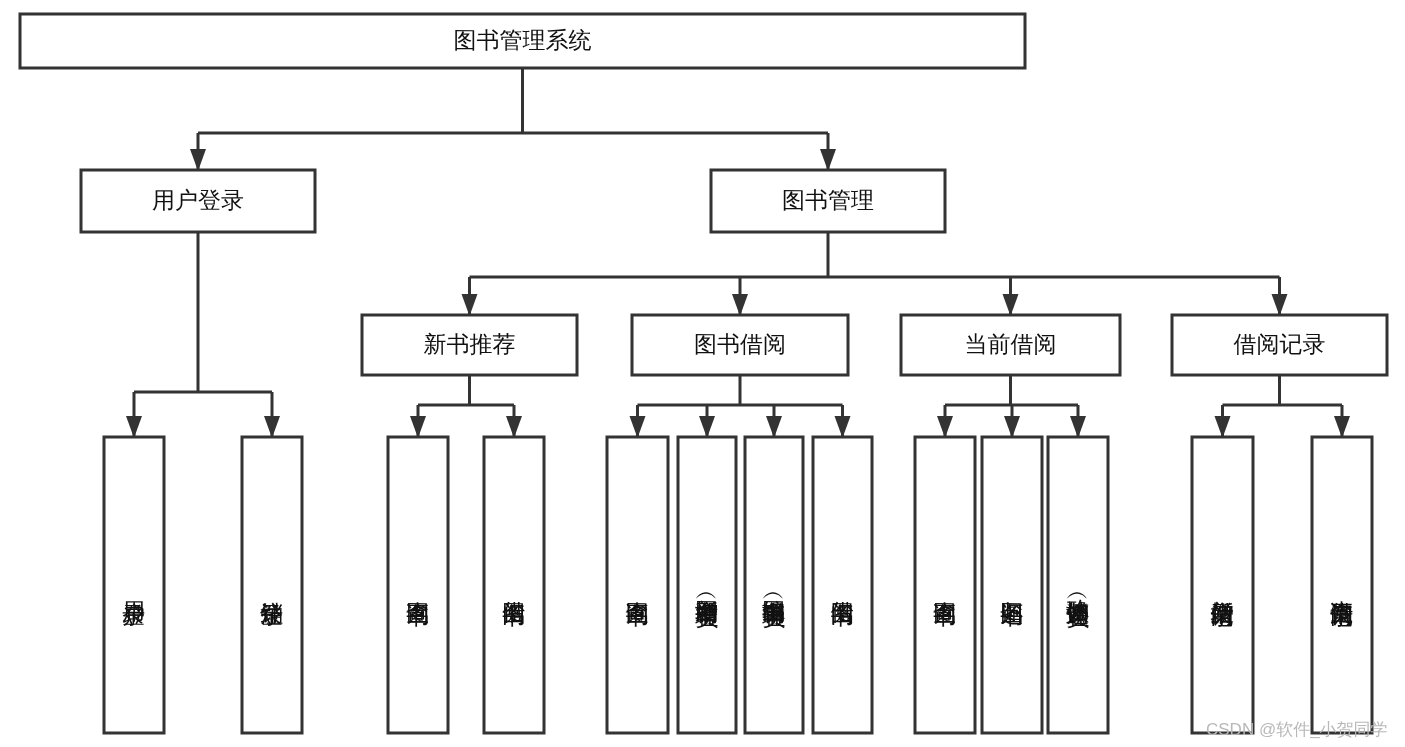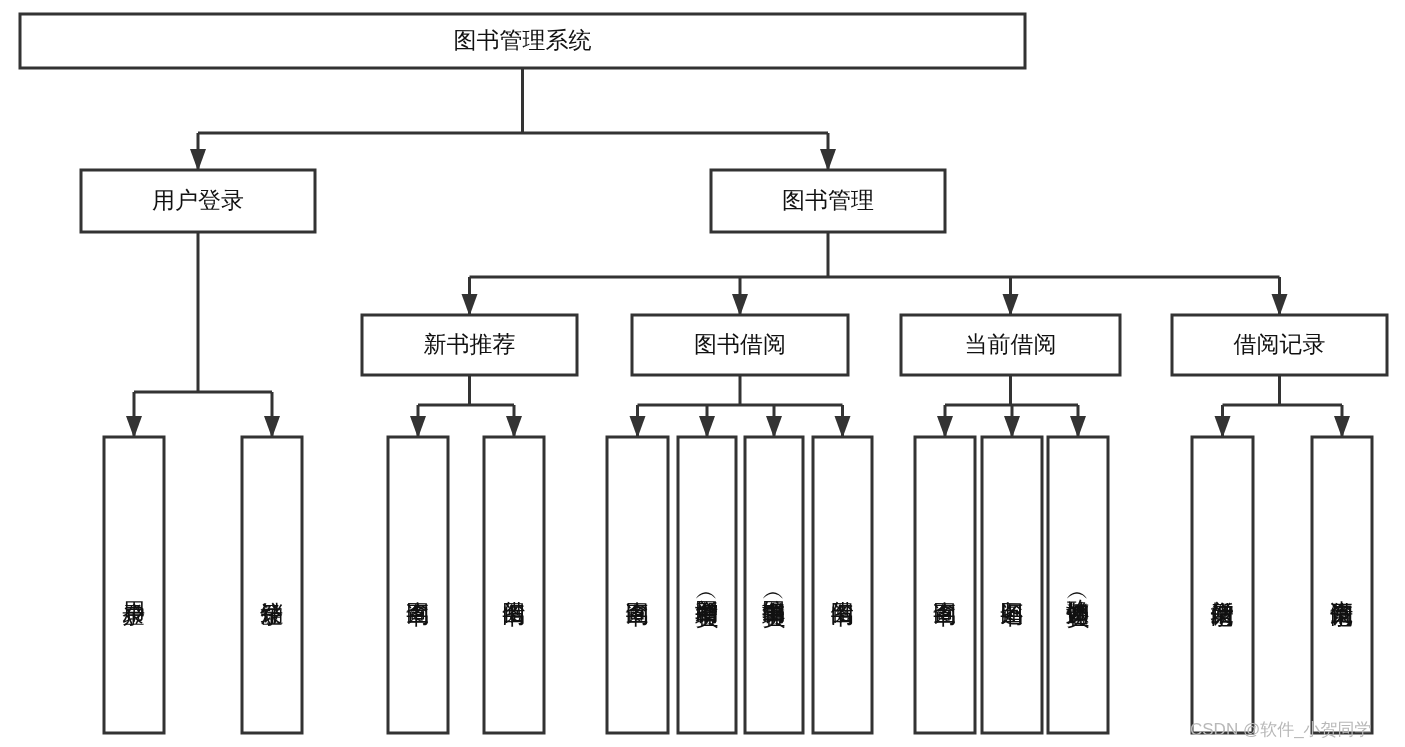--- a/index.html
+++ b/index.html
@@ -62,20 +62,21 @@
     text-align: center;
     white-space: nowrap;
     pointer-events: none;
   }
   .watermark {
     position: absolute;
     font-family: "Liberation Sans", "DejaVu Sans", sans-serif;
     font-size: 17px;
     color: #b8b8b8;
     white-space: nowrap;
+    padding-left: 16px;
   }
 </style>
 </head>
 <body>
 
 <div id="diagram-root">
   <svg class="diagram-canvas" viewBox="0 0 1405 747">
     <g id="edge-layer">
         <line class="connector-line" x1="522.5" y1="68" x2="522.5" y2="133"></line>
         <line class="connector-line" x1="198" y1="133" x2="828" y2="133"></line>

